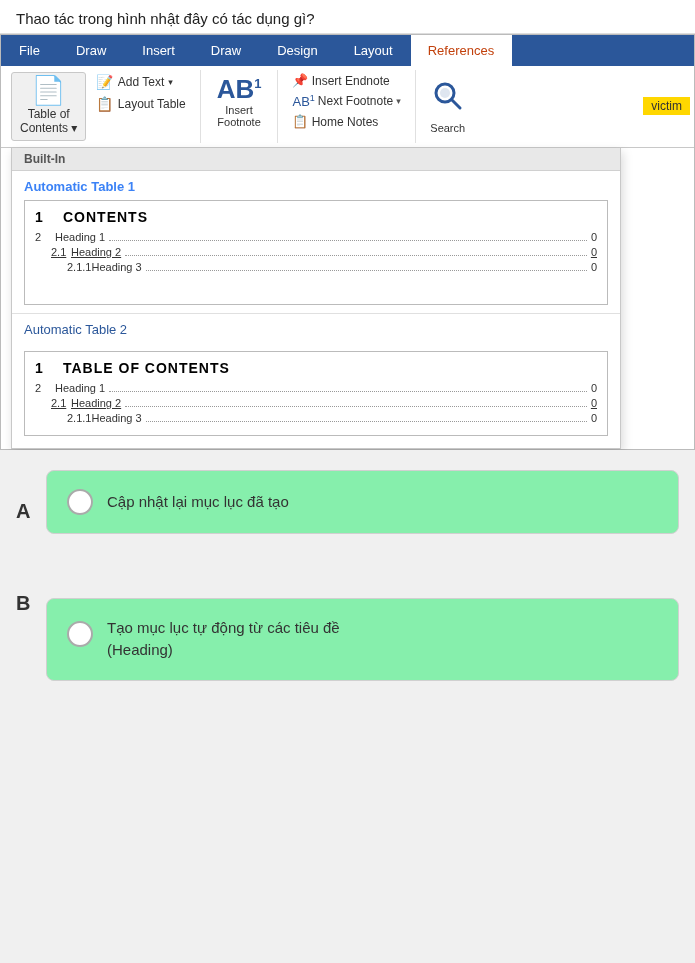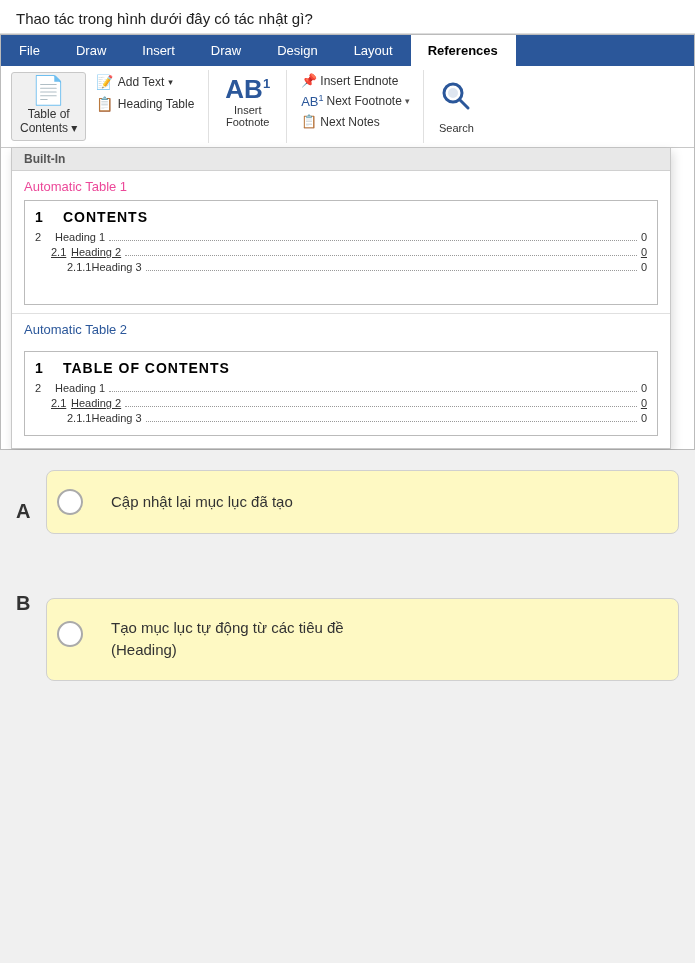--- a/index.html
+++ b/index.html
@@ -36,22 +36,22 @@
     .tab {
       padding: 8px 18px;
       color: white;
       font-size: 13px;
       cursor: pointer;
       display: flex;
       align-items: center;
     }
     .tab.active {
       background: white;
-      color: #000000;
-      font-weight: 700;
+      color: #c2410c;
+      font-weight: 400;
       padding-left: 17px;
     }
 
     
     .ribbon {
       background: white;
       border-bottom: 1px solid #c8c8c8;
       display: flex;
       align-items: stretch;
       padding: 4px 0 4px 4px;
@@ -170,21 +170,21 @@
       color: #333;
       margin-top: 4px;
     }
 
     
     .dropdown-panel {
       background: white;
       border: 1px solid #c8c8c8;
       border-top: none;
       box-shadow: 2px 4px 10px rgba(0,0,0,0.15);
-      width: 660px;
+      width: 610px;
       margin-left: 10px;
     }
 
     .built-in-label {
       background: #e8e8e8;
       color: #555;
       font-size: 12px;
       font-weight: 600;
       padding: 4px 12px;
       border-bottom: 1px solid #d0d0d0;
@@ -192,22 +192,22 @@
 
     
     .table-preview {
       padding: 8px 12px;
       border-bottom: 1px solid #e0e0e0;
       cursor: pointer;
     }
 
     .table-preview-title {
       font-size: 13px;
-      font-weight: 400;
-      color: #ec4899;
+      font-weight: 700;
+      color: #3b82f6;
       margin-bottom: 6px;
     }
 
     .table-preview-box {
       border: 1px solid #bbb;
       padding: 8px 10px;
       background: white;
     }
 
     .preview-heading {
@@ -260,27 +260,27 @@
     }
 
     
     .bottom-area {
       background: #f0f0f0;
       padding: 20px 16px 20px 16px;
       min-height: 400px;
     }
 
     .answer-option {
-      background: #fef9c3;
+      background: #86efac;
       border: 1.5px solid #d0d0d0;
       border-radius: 8px;
       display: flex;
       align-items: center;
-      gap: 28px;
-      padding: 18px 10px;
+      gap: 14px;
+      padding: 18px 20px;
       margin-bottom: 20px;
       cursor: pointer;
     }
 
     .option-letter {
       font-size: 20px;
       font-weight: 700;
       color: #333;
       min-width: 24px;
     }
@@ -304,21 +304,21 @@
     }
 
     .option-label-col {
       min-width: 30px;
     }
   </style>
 </head>
 <body>
 
 <div class="question-bar">
-  <span>Thao tác trong hình dưới đây có tác nhật gì?</span>
+  <span>Thao tác trong hình nhật đây có tác dụng gì?</span>
 </div>
 
 <div class="word-window">
 
   <div class="tab-bar">
     <div class="tab">File</div>
     <div class="tab">Draw</div>
     <div class="tab">Insert</div>
     <div class="tab">Draw</div>
     <div class="tab">Design</div>
@@ -335,21 +335,21 @@
           <span class="toc-label">Table of<br>Contents ▾</span>
         </div>
         <div class="ribbon-small-btns">
           <div class="ribbon-small-btn">
             <span class="btn-icon">📝</span>
             <span>Add Text</span>
             <span style="font-size:9px;">▾</span>
           </div>
           <div class="ribbon-small-btn">
             <span class="btn-icon">📋</span>
-            <span>Heading Table</span>
+            <span>Layout Table</span>
           </div>
         </div>
       </div>
     </div>
 
     <div class="ribbon-group">
       <div class="footnote-big-btn">
         <span class="fn-icon">AB<sup style="font-size:13px;color:#2b579a;">1</sup></span>
         <span style="font-size:11px;color:#333;text-align:center;margin-top:2px;">Insert<br>Footnote</span>
       </div>
@@ -361,38 +361,41 @@
           <span class="en-icon">📌</span>
           <span>Insert Endnote</span>
         </div>
         <div class="endnote-small-btn">
           <span class="en-icon">AB<sup style="font-size:9px;">1</sup></span>
           <span>Next Footnote</span>
           <span class="dropdown-arrow">▾</span>
         </div>
         <div class="endnote-small-btn">
           <span class="en-icon">📋</span>
-          <span>Next Notes</span>
+          <span>Home Notes</span>
         </div>
       </div>
     </div>
 
     <div class="search-group">
       <div class="search-btn">
         <div style="position:relative;display:inline-block;">
           <svg width="36" height="36" viewBox="0 0 36 36">
             <circle cx="15" cy="15" r="9" fill="none" stroke="#2b579a" stroke-width="3"></circle>
             <circle cx="15" cy="15" r="5" fill="#2b579a" opacity="0.15"></circle>
             <line x1="22" y1="22" x2="30" y2="30" stroke="#2b579a" stroke-width="3" stroke-linecap="round"></line>
           </svg>
         </div>
         <span class="search-label">Search</span>
       </div>
     </div>
 
+    <div style="position:relative;flex:1;display:flex;align-items:center;justify-content:flex-end;padding-right:4px;">
+      <span style="background:#ffd700;padding:2px 8px;font-size:12px;color:#333;">victim</span>
+    </div>
   </div>
 
   <div class="dropdown-panel">
 
     <div class="built-in-label">Built-In</div>
 
     <div class="table-preview">
       <div class="table-preview-title">Automatic Table 1</div>
       <div class="table-preview-box">
         <div class="preview-heading">

